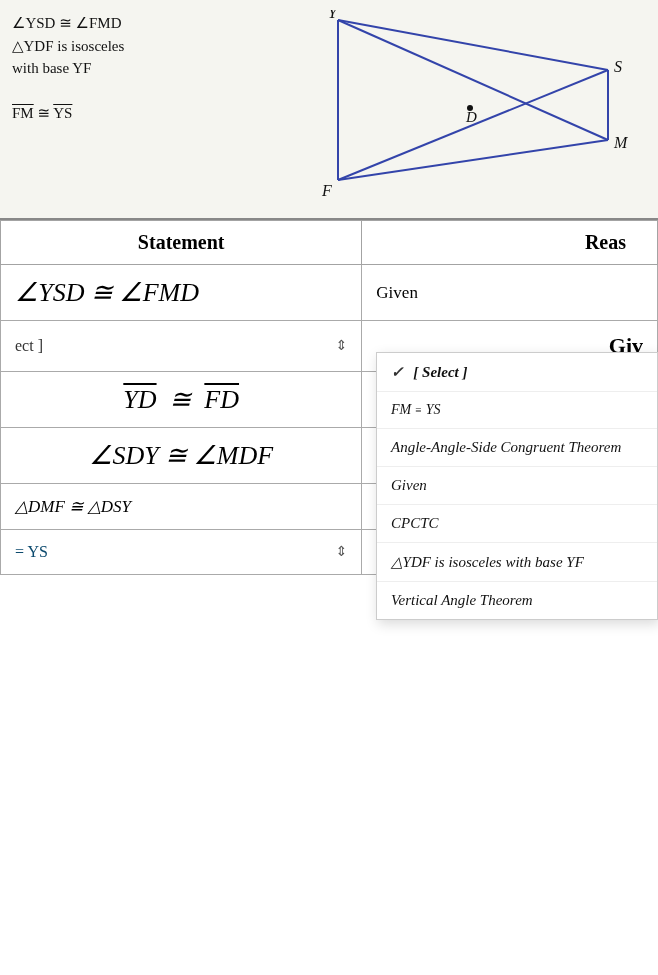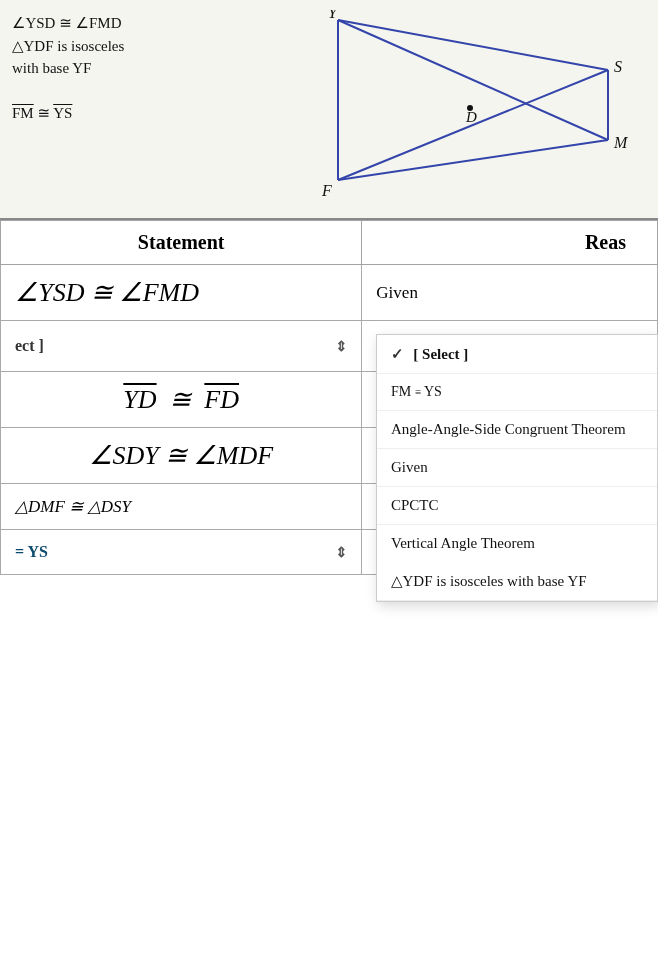--- a/index.html
+++ b/index.html
@@ -52,23 +52,22 @@
     }
     .proof-table td {
       border: 1px solid #aaa;
       padding: 12px 14px;
       font-size: 22px;
       vertical-align: middle;
     }
     .select-cell {
       font-size: 16px;
       display: flex;
-      align-items: center;
+      align-items: flex-start;
       justify-content: space-between;
-      font-weight: bold;
     }
     .chevron {
       font-size: 14px;
       color: #555;
     }
     .overline {
       text-decoration: overline;
     }
 
     
@@ -190,37 +189,37 @@
           <div class="select-cell">
             <span style="font-size:16px; color:#0c4a6e;">= YS</span>
             <span class="chevron">⇕</span>
           </div>
         </td>
         <td style="font-size:17px;">CPCTC</td>
       </tr>
     </tbody>
   </table>
 
-  <div class="dropdown-overlay" style="top: 114px; right: 0; width: 282px;">
+  <div class="dropdown-overlay" style="top: 132px; right: 0; width: 282px; font-style: italic;">
     <div class="dd-item selected">
       <span class="check">✓</span>
       <span>[ Select ]</span>
     </div>
     <div class="dd-item" style="font-size:14px;">
       <span>FM <span style="font-size:11px;">≡</span> YS</span>
     </div>
     <div class="dd-item">
       <span>Angle-Angle-Side Congruent Theorem</span>
     </div>
     <div class="dd-item">
       <span>Given</span>
     </div>
     <div class="dd-item">
       <span>CPCTC</span>
     </div>
+    <div class="dd-item">
+      <span>△YDF is isosceles with base YF</span>
+    </div>
     <div class="dd-item" style="border-bottom: none;">
       <span>Vertical Angle Theorem</span>
     </div>
-    <div class="dd-item">
-      <span>△YDF is isosceles with base YF</span>
-    </div>
   </div>
 </div>
 
 </body></html>

